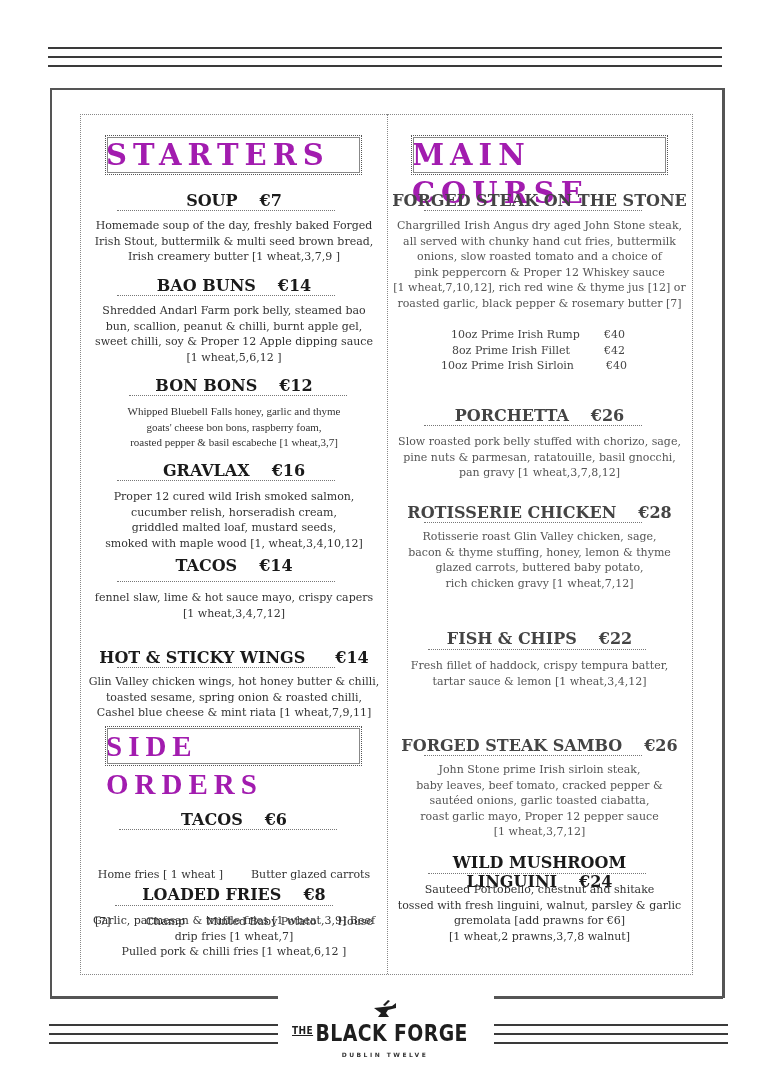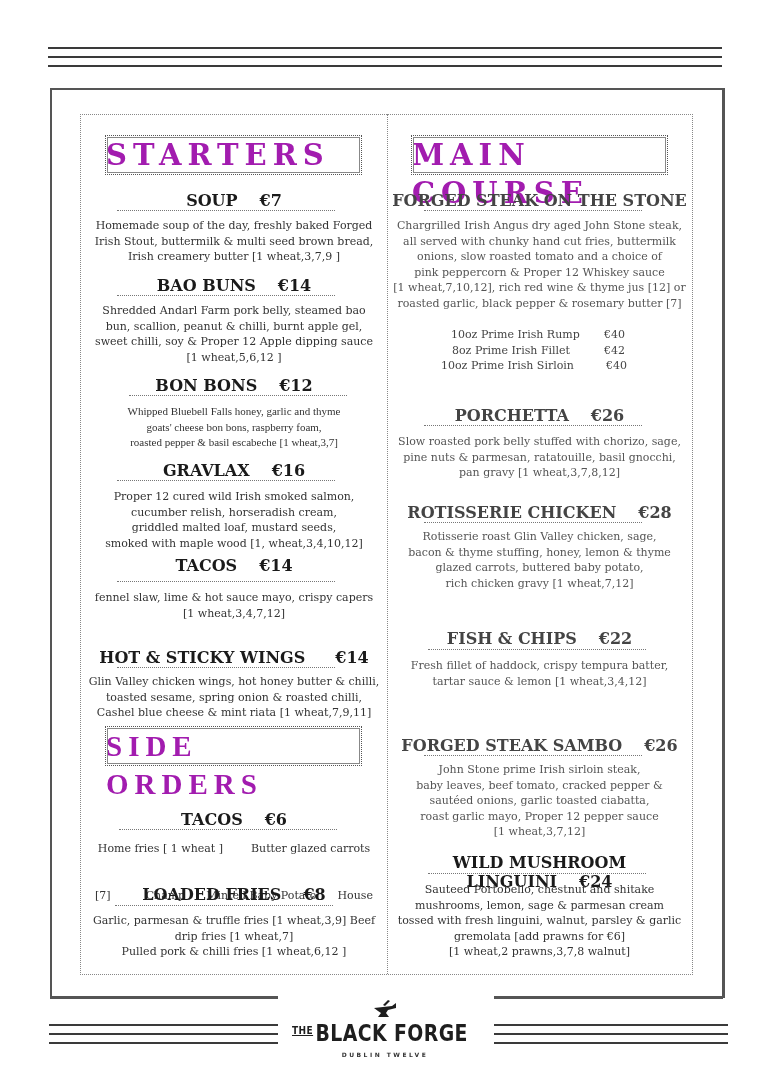--- a/index.html
+++ b/index.html
@@ -117,21 +117,21 @@
     <div>toasted sesame, spring onion &amp; roasted chilli,</div>
     <div>Cashel blue cheese &amp; mint riata [1 wheat,7,9,11]</div>
   </div>
 
   <div class="section-title" style="top:612px;font-family:Liberation Serif, serif;">SIDE ORDERS</div>
 
   <div class="item-head" style="top:696px;">
     <span>TACOS</span><span class="price">€6</span>
   </div>
   <div class="item-rule" style="left:38px; width:218px; top:715px;"></div>
-  <div class="desc" style="top:696px; white-space:pre;">
+  <div class="desc" style="top:722px; white-space:pre;">
     <div>Home fries [ 1 wheat ]        Butter glazed carrots</div>
     <div>[7]          Champ      Minted Baby Potato      House</div>
   </div>
 
   <div class="item-head" style="top:771px;">
     <span>LOADED FRIES</span><span class="price">€8</span>
   </div>
   <div class="item-rule" style="left:34px; width:218px; top:791px;"></div>
   <div class="desc" style="top:799px;">
     <div>Garlic, parmesan &amp; truffle fries [1 wheat,3,9] Beef</div>
@@ -211,21 +211,20 @@
     <div>roast garlic mayo, Proper 12 pepper sauce</div>
     <div>[1 wheat,3,7,12]</div>
   </div>
 
   <div class="item-head" style="top:739px; color:#1a1a1a;">
     <span>WILD MUSHROOM LINGUINI</span><span class="price">€24</span>
   </div>
   <div class="item-rule" style="left:40px; width:218px; top:759px;"></div>
   <div class="desc" style="top:768px; color:#333;">
     <div>Sauteed Portobello, chestnut and shitake</div>
-    <div>mushrooms, lemon, sage &amp; parmesan cream</div>
     <div>tossed with fresh linguini, walnut, parsley &amp; garlic</div>
     <div>gremolata [add prawns for €6]</div>
     <div>[1 wheat,2 prawns,3,7,8 walnut]</div>
   </div>
 </div>
 
 <div class="hline" style="left:49px; top:1024px; width:229px;"></div>
 <div class="hline" style="left:49px; top:1033px; width:229px;"></div>
 <div class="hline" style="left:49px; top:1042px; width:229px;"></div>
 <div class="hline" style="left:494px; top:1024px; width:234px;"></div>

